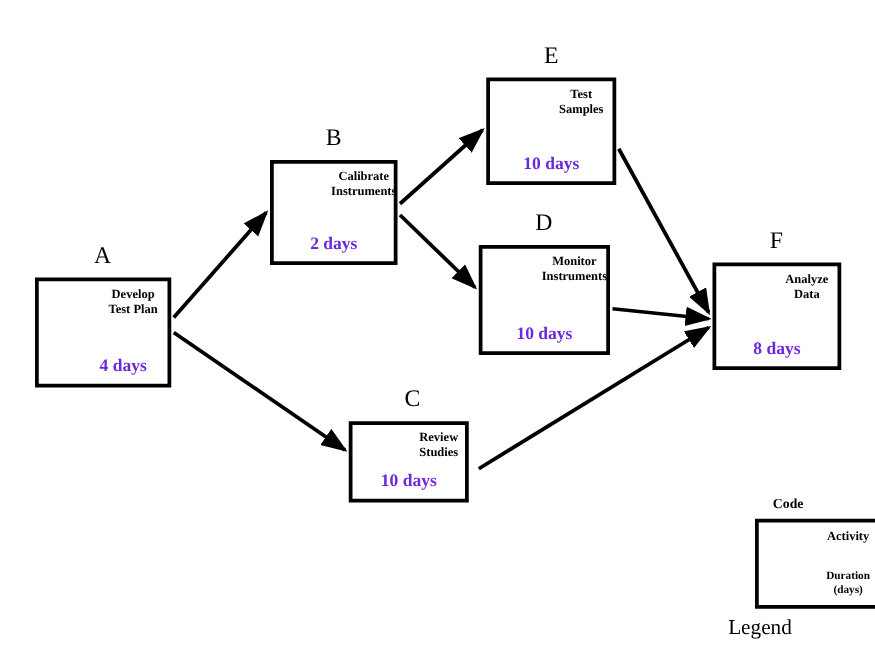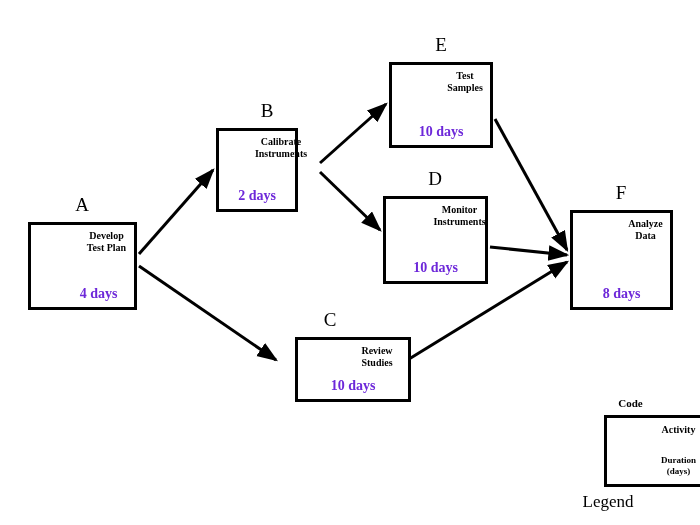--- a/index.html
+++ b/index.html
@@ -134,49 +134,49 @@
   </svg>
 
   <div class="node-id" id="lbl-A" style="left: 62px; top: 195px;">A</div>
   <div class="node" id="node-A" style="left: 28px; top: 222px; width: 109px; height: 88px;">
     <div class="act" style="margin-top: 5px;">Develop
 Test Plan</div>
     <div class="dur" style="margin-top: auto; margin-bottom: 6px; padding-left: 32px;">4 days</div>
   </div>
 
   <div class="node-id" id="lbl-B" style="left: 247px; top: 101px;">B</div>
-  <div class="node" id="node-B" style="left: 216px; top: 128px; width: 82px; height: 84px;">
+  <div class="node" id="node-B" style="left: 216px; top: 128px; width: 102px; height: 84px;">
     <div class="act" style="margin-top: 5px;">Calibrate
 Instruments</div>
     <div class="dur" style="margin-top: auto; margin-bottom: 6px;">2 days</div>
   </div>
 
   <div class="node-id" id="lbl-E" style="left: 421px; top: 35px;">E</div>
   <div class="node" id="node-E" style="left: 389px; top: 62px; width: 104px; height: 86px;">
     <div class="act" style="margin-top: 5px;">Test
 Samples</div>
     <div class="dur" style="margin-top: auto; margin-bottom: 6px;">10 days</div>
   </div>
 
   <div class="node-id" id="lbl-D" style="left: 415px; top: 169px;">D</div>
   <div class="node" id="node-D" style="left: 383px; top: 196px; width: 105px; height: 88px;">
     <div class="act" style="margin-top: 5px;">Monitor
 Instruments</div>
     <div class="dur" style="margin-top: auto; margin-bottom: 6px;">10 days</div>
   </div>
 
   <div class="node-id" id="lbl-C" style="left: 310px; top: 310px;">C</div>
-  <div class="node" id="node-C" style="left: 295px; top: 337px; width: 116px; height: 65px;">
+  <div class="node" id="node-C" style="left: 279px; top: 337px; width: 96px; height: 65px;">
     <div class="act" style="margin-top: 5px;">Review
 Studies</div>
     <div class="dur" style="margin-top: auto; margin-bottom: 6px;">10 days</div>
   </div>
 
   <div class="node-id" id="lbl-F" style="left: 601px; top: 183px;">F</div>
-  <div class="node" id="node-F" style="left: 570px; top: 210px; width: 103px; height: 100px; gap: 27px;">
+  <div class="node" id="node-F" style="left: 570px; top: 210px; width: 103px; height: 86px; gap: 27px;">
     <div class="act" style="margin-top: 5px;">Analyze
 Data</div>
     <div class="dur" style="margin-top: auto; margin-bottom: 6px;">8 days</div>
   </div>
 
   <div class="legend-code" id="legend-code" style="left: 570.5px; top: 397px;">Code</div>
   <div id="legend-box" style="left: 604px; top: 415px; width: 105px; height: 72px; padding-left: 44px;">
     <div class="leg-act" style="margin-top: 6px;">Activity</div>
     <div class="leg-dur" style="margin-top: auto; margin-bottom: 7px;">Duration (days)</div>
   </div>

